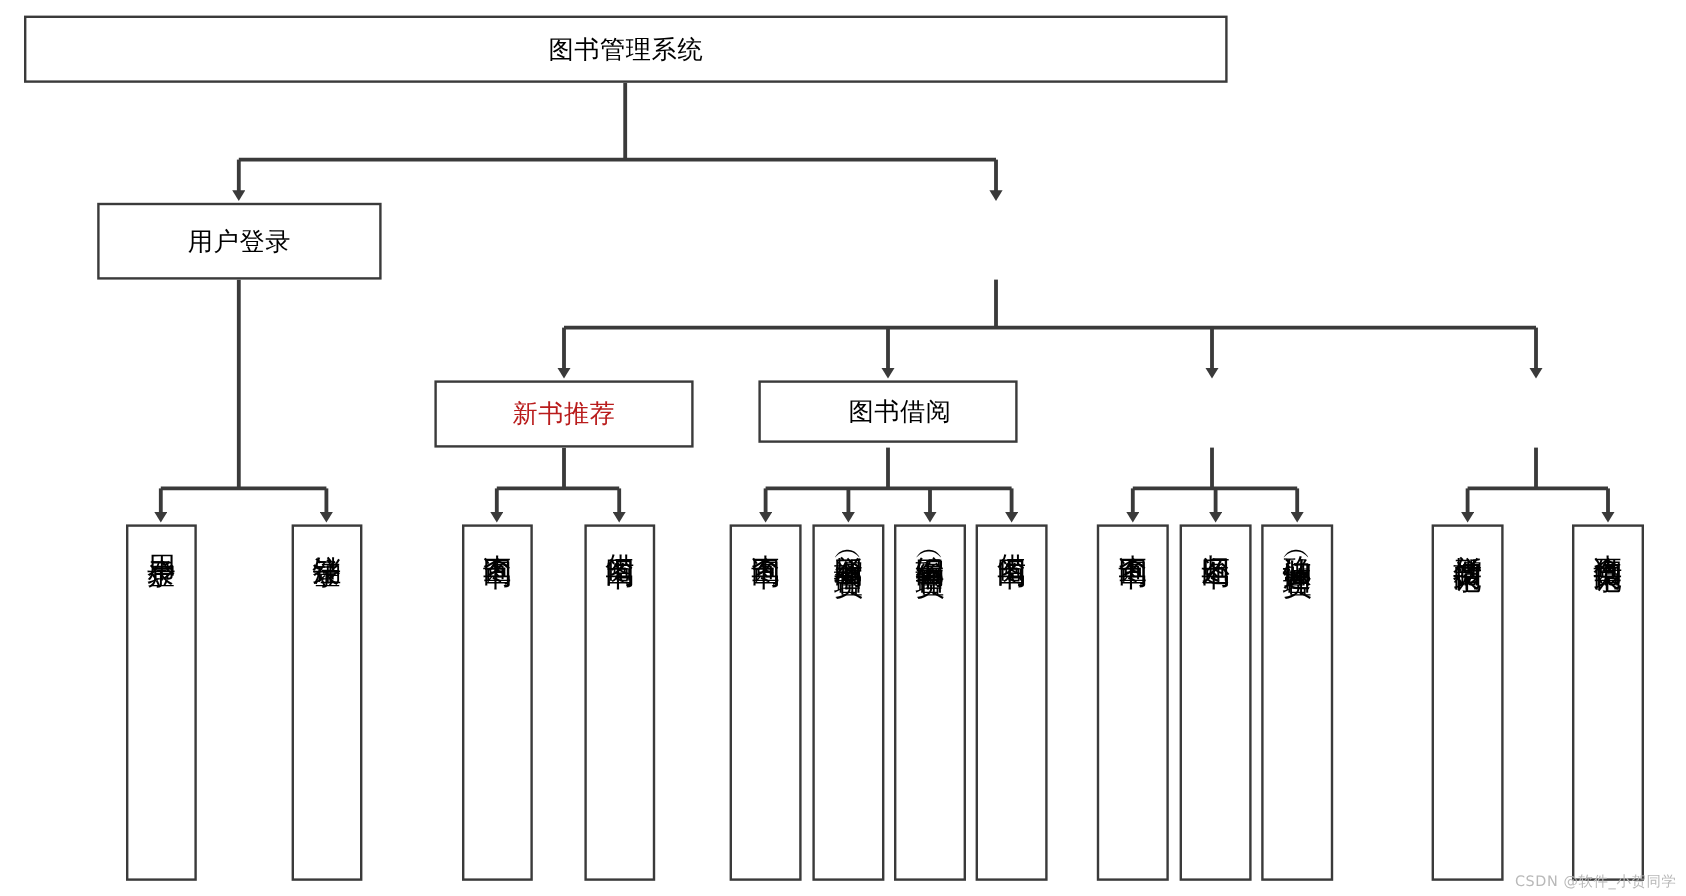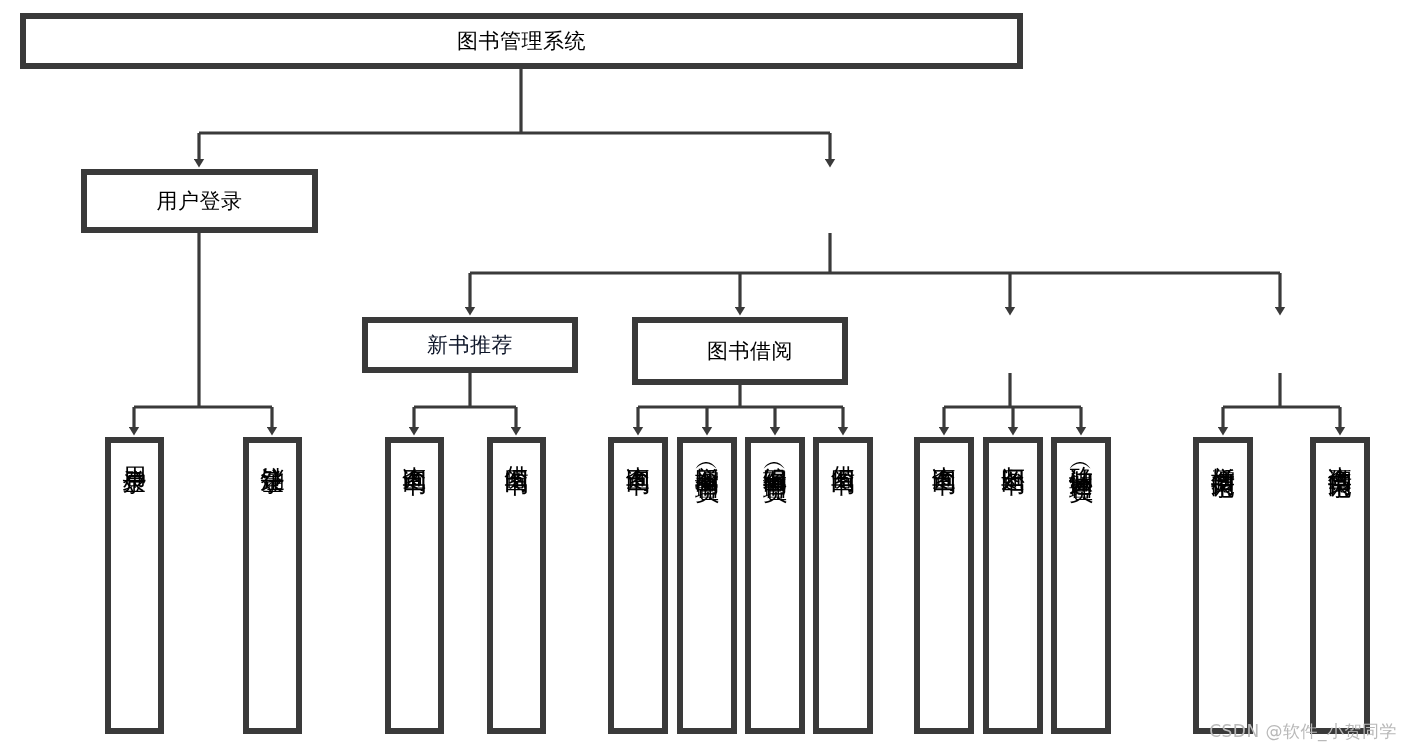--- a/index.html
+++ b/index.html
@@ -22,21 +22,21 @@
     left: 0;
     top: 0;
     width: 1405px;
     height: 747px;
     pointer-events: none;
   }
   .node {
     position: absolute;
     box-sizing: border-box;
     background: #ffffff;
-    border: 6px solid #ec4899;
+    border: 2px solid #ec4899;
     display: flex;
     align-items: center;
     justify-content: center;
     color: #000000;
     line-height: 1.18;
   }
   .node .lbl {
     display: block;
     text-align: center;
     white-space: pre-line;
@@ -54,21 +54,21 @@
     text-orientation: upright;
     font-size: 24px;
     letter-spacing: 2px;
     line-height: 1;
     margin: 0 auto;
   }
   .watermark {
     position: absolute;
     right: 8px;
     bottom: 4px;
-    font-size: 17px;
+    font-size: 12px;
     color: #b9b9b9;
     letter-spacing: 0.5px;
     white-space: nowrap;
   }
 </style>
 </head>
 <body>
 
 <div id="canvas">
 
@@ -123,24 +123,24 @@
   </svg>
 
   <div class="node horiz" style="left: 20px; top: 13px; width: 1003px; height: 56px; border-color: rgb(58, 58, 58); color: rgb(0, 0, 0);">
     <span class="lbl">图书管理系统</span>
   </div>
 
   <div class="node horiz" style="left: 81px; top: 169px; width: 237px; height: 64px; border-color: rgb(58, 58, 58); color: rgb(0, 0, 0);">
     <span class="lbl">用户登录</span>
   </div>
 
-  <div class="node horiz" style="left: 362px; top: 317px; width: 216px; height: 56px; border-color: rgb(58, 58, 58); color: #0f172a;">
+  <div class="node horiz" style="left: 362px; top: 317px; width: 216px; height: 56px; border-color: rgb(58, 58, 58); color: #b91c1c;">
     <span class="lbl">新书推荐</span>
   </div>
-  <div class="node horiz" style="left: 632px; top: 317px; width: 216px; height: 68px; border-color: rgb(58, 58, 58); color: rgb(0, 0, 0); padding-left: 20px;">
+  <div class="node horiz" style="left: 632px; top: 317px; width: 216px; height: 52px; border-color: rgb(58, 58, 58); color: rgb(0, 0, 0); padding-left: 20px;">
     <span class="lbl">图书借阅</span>
   </div>
 
   <div class="node vert" style="left: 105px; top: 437px; width: 59px; height: 297px; border-color: rgb(58, 58, 58); color: rgb(0, 0, 0);">
     <span class="lbl">用户登录</span>
   </div>
   <div class="node vert" style="left: 243px; top: 437px; width: 59px; height: 297px; border-color: rgb(58, 58, 58); color: rgb(0, 0, 0);">
     <span class="lbl">注销登录</span>
   </div>
 

